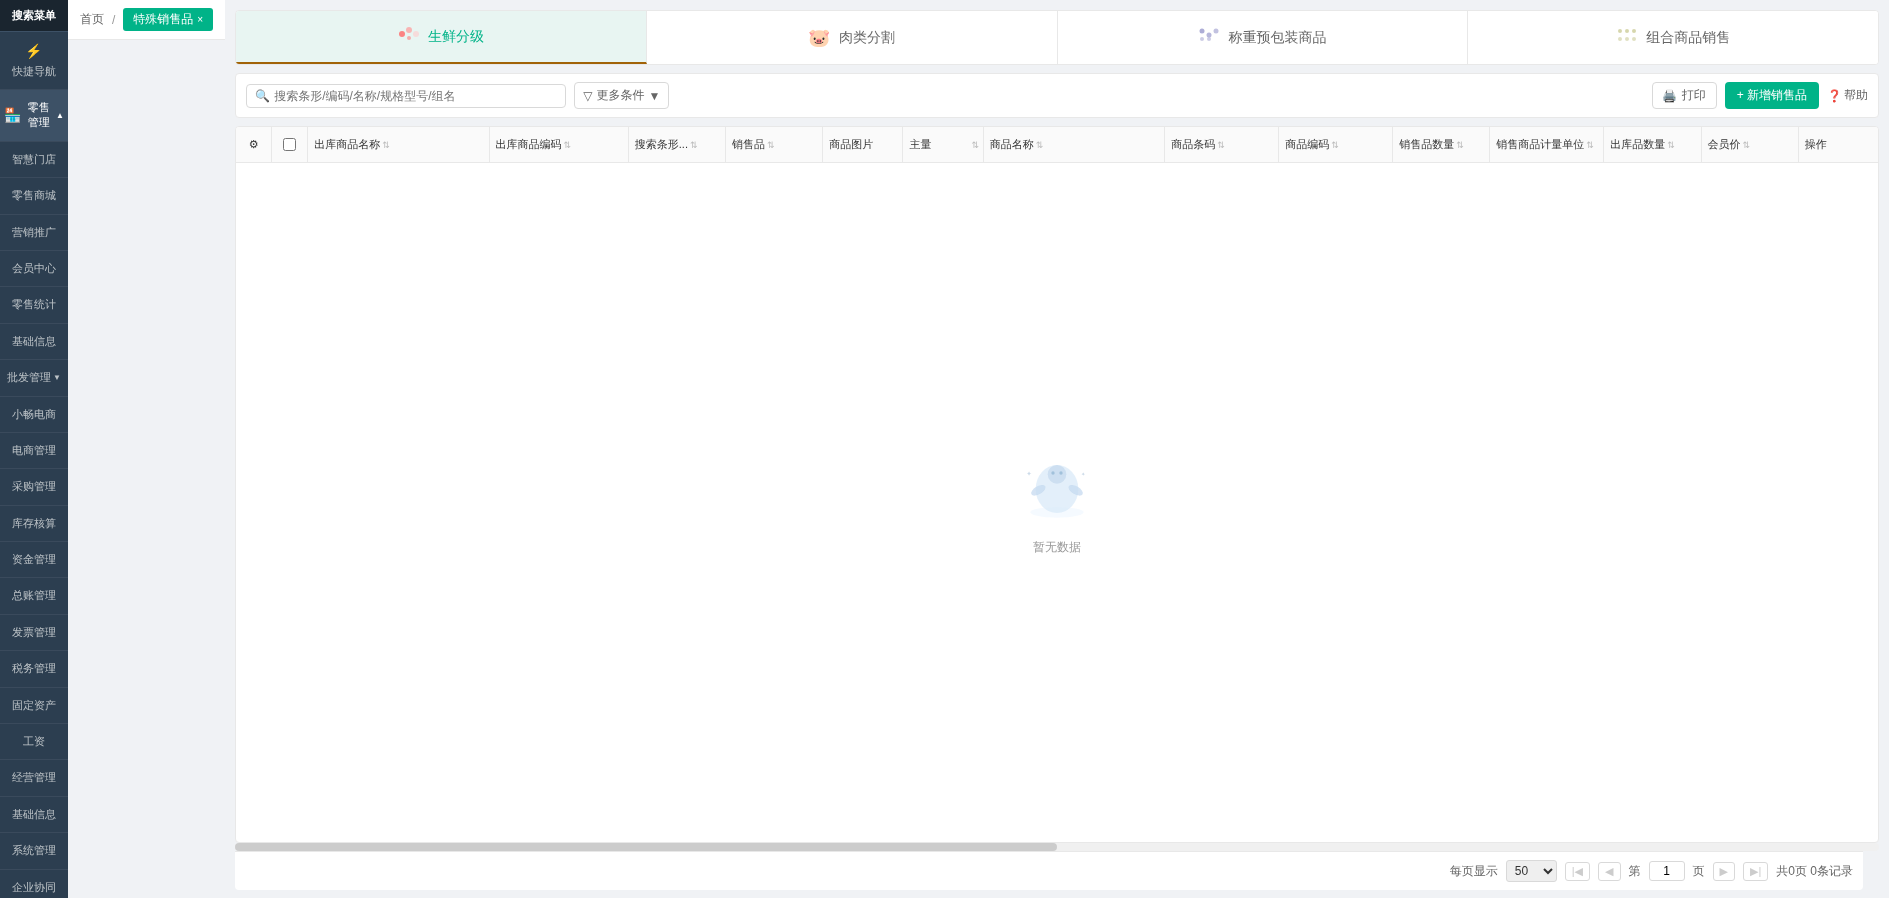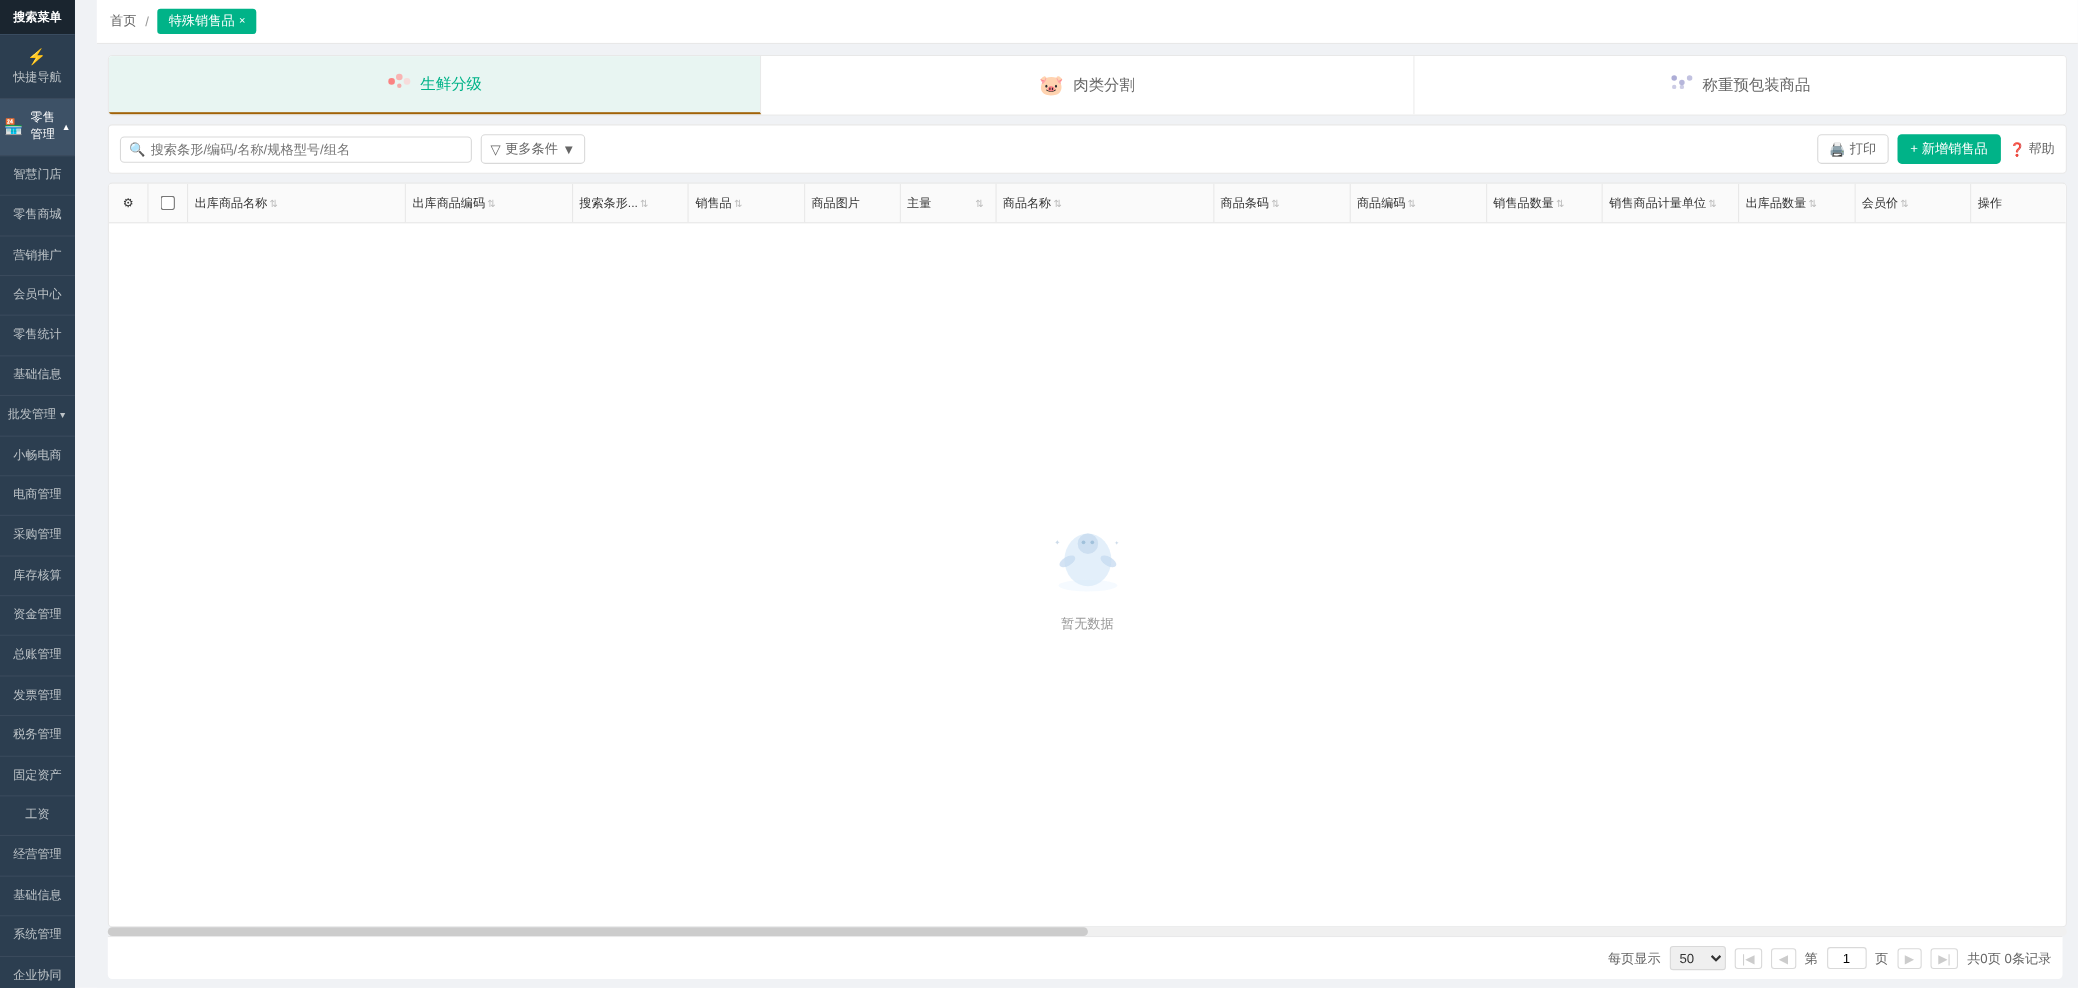--- a/index.html
+++ b/index.html
@@ -40,23 +40,22 @@
       gap: 2px;
     }
     .sidebar-item.active { background: #3d5166; color: #fff; }
     .sidebar-item .arrow { font-size: 8px; }
     .sidebar-icon { font-size: 14px; }
 
     
     .main-content {
       flex: 1;
       display: flex;
-      flex-direction: column;
+      flex-direction: row;
       overflow: hidden;
-      padding-left: 20px;
     }
 
     
     .topbar {
       background: #fff;
       border-bottom: 1px solid #e8e8e8;
       display: flex;
       align-items: center;
       padding: 0 12px;
       height: 40px;
@@ -268,21 +267,21 @@
       display: flex;
       align-items: center;
       justify-content: flex-end;
       padding: 8px 10px;
       background: #fff;
       border-top: 1px solid #e8e8e8;
       font-size: 12px;
       color: #666;
       gap: 8px;
       flex-shrink: 0;
-      margin: 0 14px 8px 10px;
+      margin: 0 26px 8px 10px;
       border-radius: 0 0 4px 4px;
     }
     .page-size-select {
       border: 1px solid #d9d9d9;
       border-radius: 3px;
       padding: 2px 4px;
       font-size: 12px;
       color: #333;
     }
     .page-nav-btn {
@@ -443,20 +442,33 @@
         <span class="tab-icon">
           <svg width="22" height="18" viewBox="0 0 22 18">
             <circle cx="4" cy="5" r="2.5" fill="#99c" opacity="0.8"></circle>
             <circle cx="11" cy="9" r="2.5" fill="#99c" opacity="0.7"></circle>
             <circle cx="18" cy="5" r="2.5" fill="#99c" opacity="0.6"></circle>
             <circle cx="4" cy="13" r="2" fill="#99c" opacity="0.5"></circle>
             <circle cx="11" cy="13" r="2" fill="#99c" opacity="0.5"></circle>
           </svg>
         </span>
         <span>称重预包装商品</span>
+      </div>
+      <div class="category-tab">
+        <span class="tab-icon">
+          <svg width="22" height="18" viewBox="0 0 22 18">
+            <circle cx="4" cy="5" r="2" fill="#cc9" opacity="0.8"></circle>
+            <circle cx="11" cy="5" r="2" fill="#cc9" opacity="0.8"></circle>
+            <circle cx="18" cy="5" r="2" fill="#cc9" opacity="0.8"></circle>
+            <circle cx="4" cy="13" r="2" fill="#cc9" opacity="0.6"></circle>
+            <circle cx="11" cy="13" r="2" fill="#cc9" opacity="0.6"></circle>
+            <circle cx="18" cy="13" r="2" fill="#cc9" opacity="0.6"></circle>
+          </svg>
+        </span>
+        <span>组合商品销售</span>
       </div>
     </div>
 
     <div class="toolbar">
       <div class="search-box">
         <span style="color:#bbb;">🔍</span>
         <input type="text" placeholder="搜索条形/编码/名称/规格型号/组名" style="">
       </div>
       <div class="filter-btn">
         <span>▽</span>

